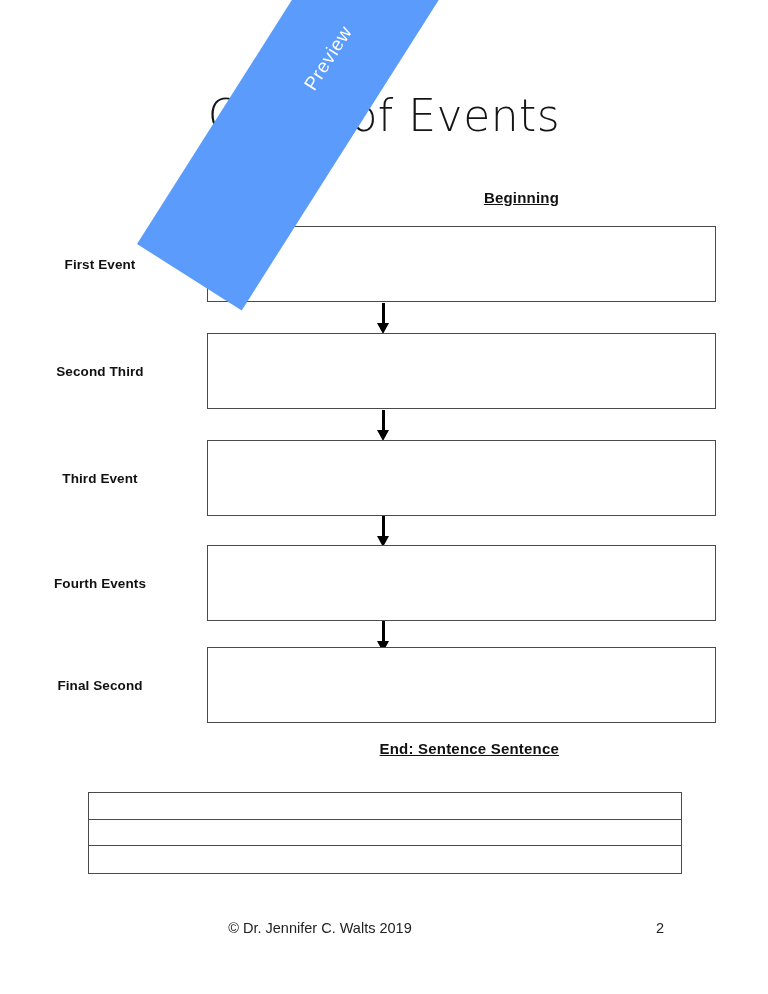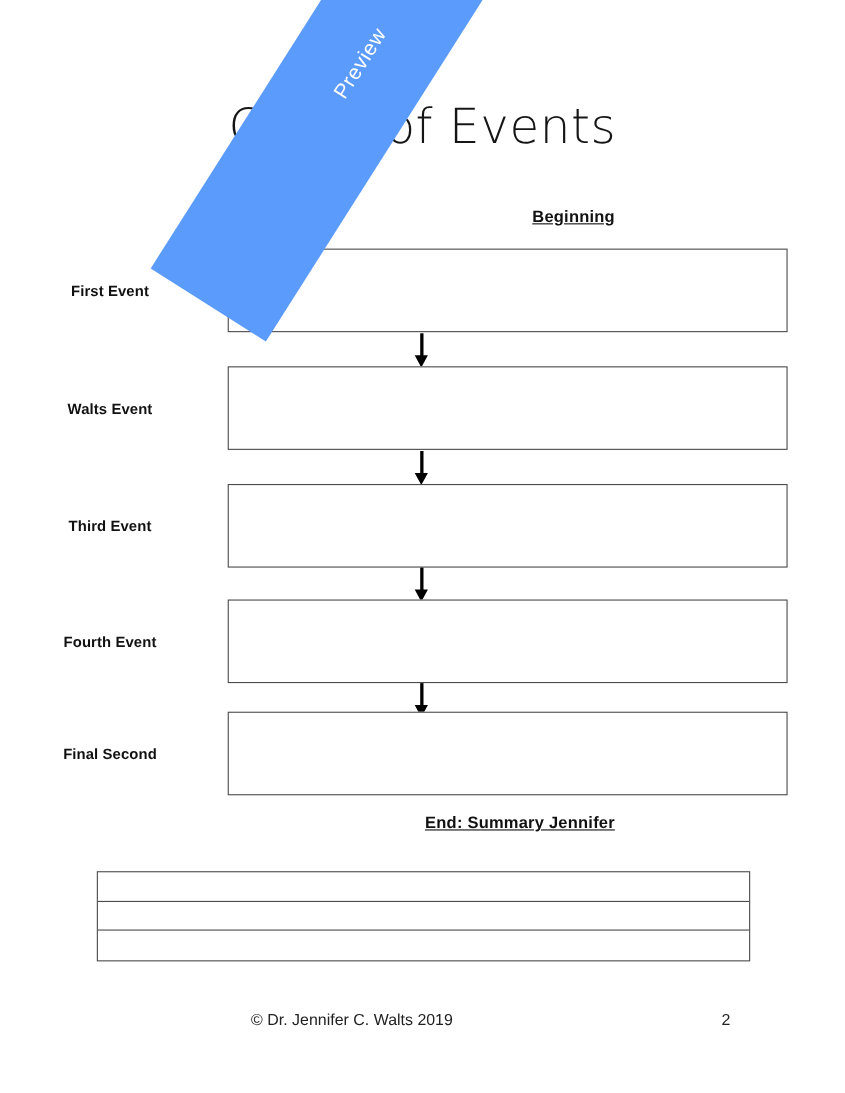--- a/index.html
+++ b/index.html
@@ -202,55 +202,55 @@
     <div class="row-label">First Event</div>
     <div class="row-box"></div>
   </div>
 
   <div class="chain-arrow" style="top:303px;">
     <div class="shaft"></div>
     <div class="head"></div>
   </div>
 
   <div class="chain-row" style="top:333px;">
-    <div class="row-label">Walts Event</div>
+    <div class="row-label">Second Third</div>
     <div class="row-box"></div>
   </div>
 
   <div class="chain-arrow" style="top:410px;">
     <div class="shaft"></div>
     <div class="head"></div>
   </div>
 
   <div class="chain-row" style="top:440px;border-radius:14px;">
     <div class="row-label">Third Event</div>
     <div class="row-box"></div>
   </div>
 
   <div class="chain-arrow" style="top:516px;">
     <div class="shaft"></div>
     <div class="head"></div>
   </div>
 
   <div class="chain-row" style="top:545px;">
-    <div class="row-label">Fourth Event</div>
+    <div class="row-label">Fourth Events</div>
     <div class="row-box"></div>
   </div>
 
   <div class="chain-arrow" style="top:621px;">
     <div class="shaft"></div>
     <div class="head"></div>
   </div>
 
   <div class="chain-row" style="top:647px;">
     <div class="row-label">Final Second</div>
     <div class="row-box"></div>
   </div>
 
-  <div class="section-heading" id="heading-end">End: Summary Jennifer</div>
+  <div class="section-heading" id="heading-end">End: Sentence Sentence</div>
 
   <div id="summary-table">
     <div class="summary-row"></div>
     <div class="summary-row"></div>
     <div class="summary-row"></div>
   </div>
 
   <div id="footer-copyright">© Dr. Jennifer C. Walts 2019</div>
 
   <div id="footer-page-number">2</div>

